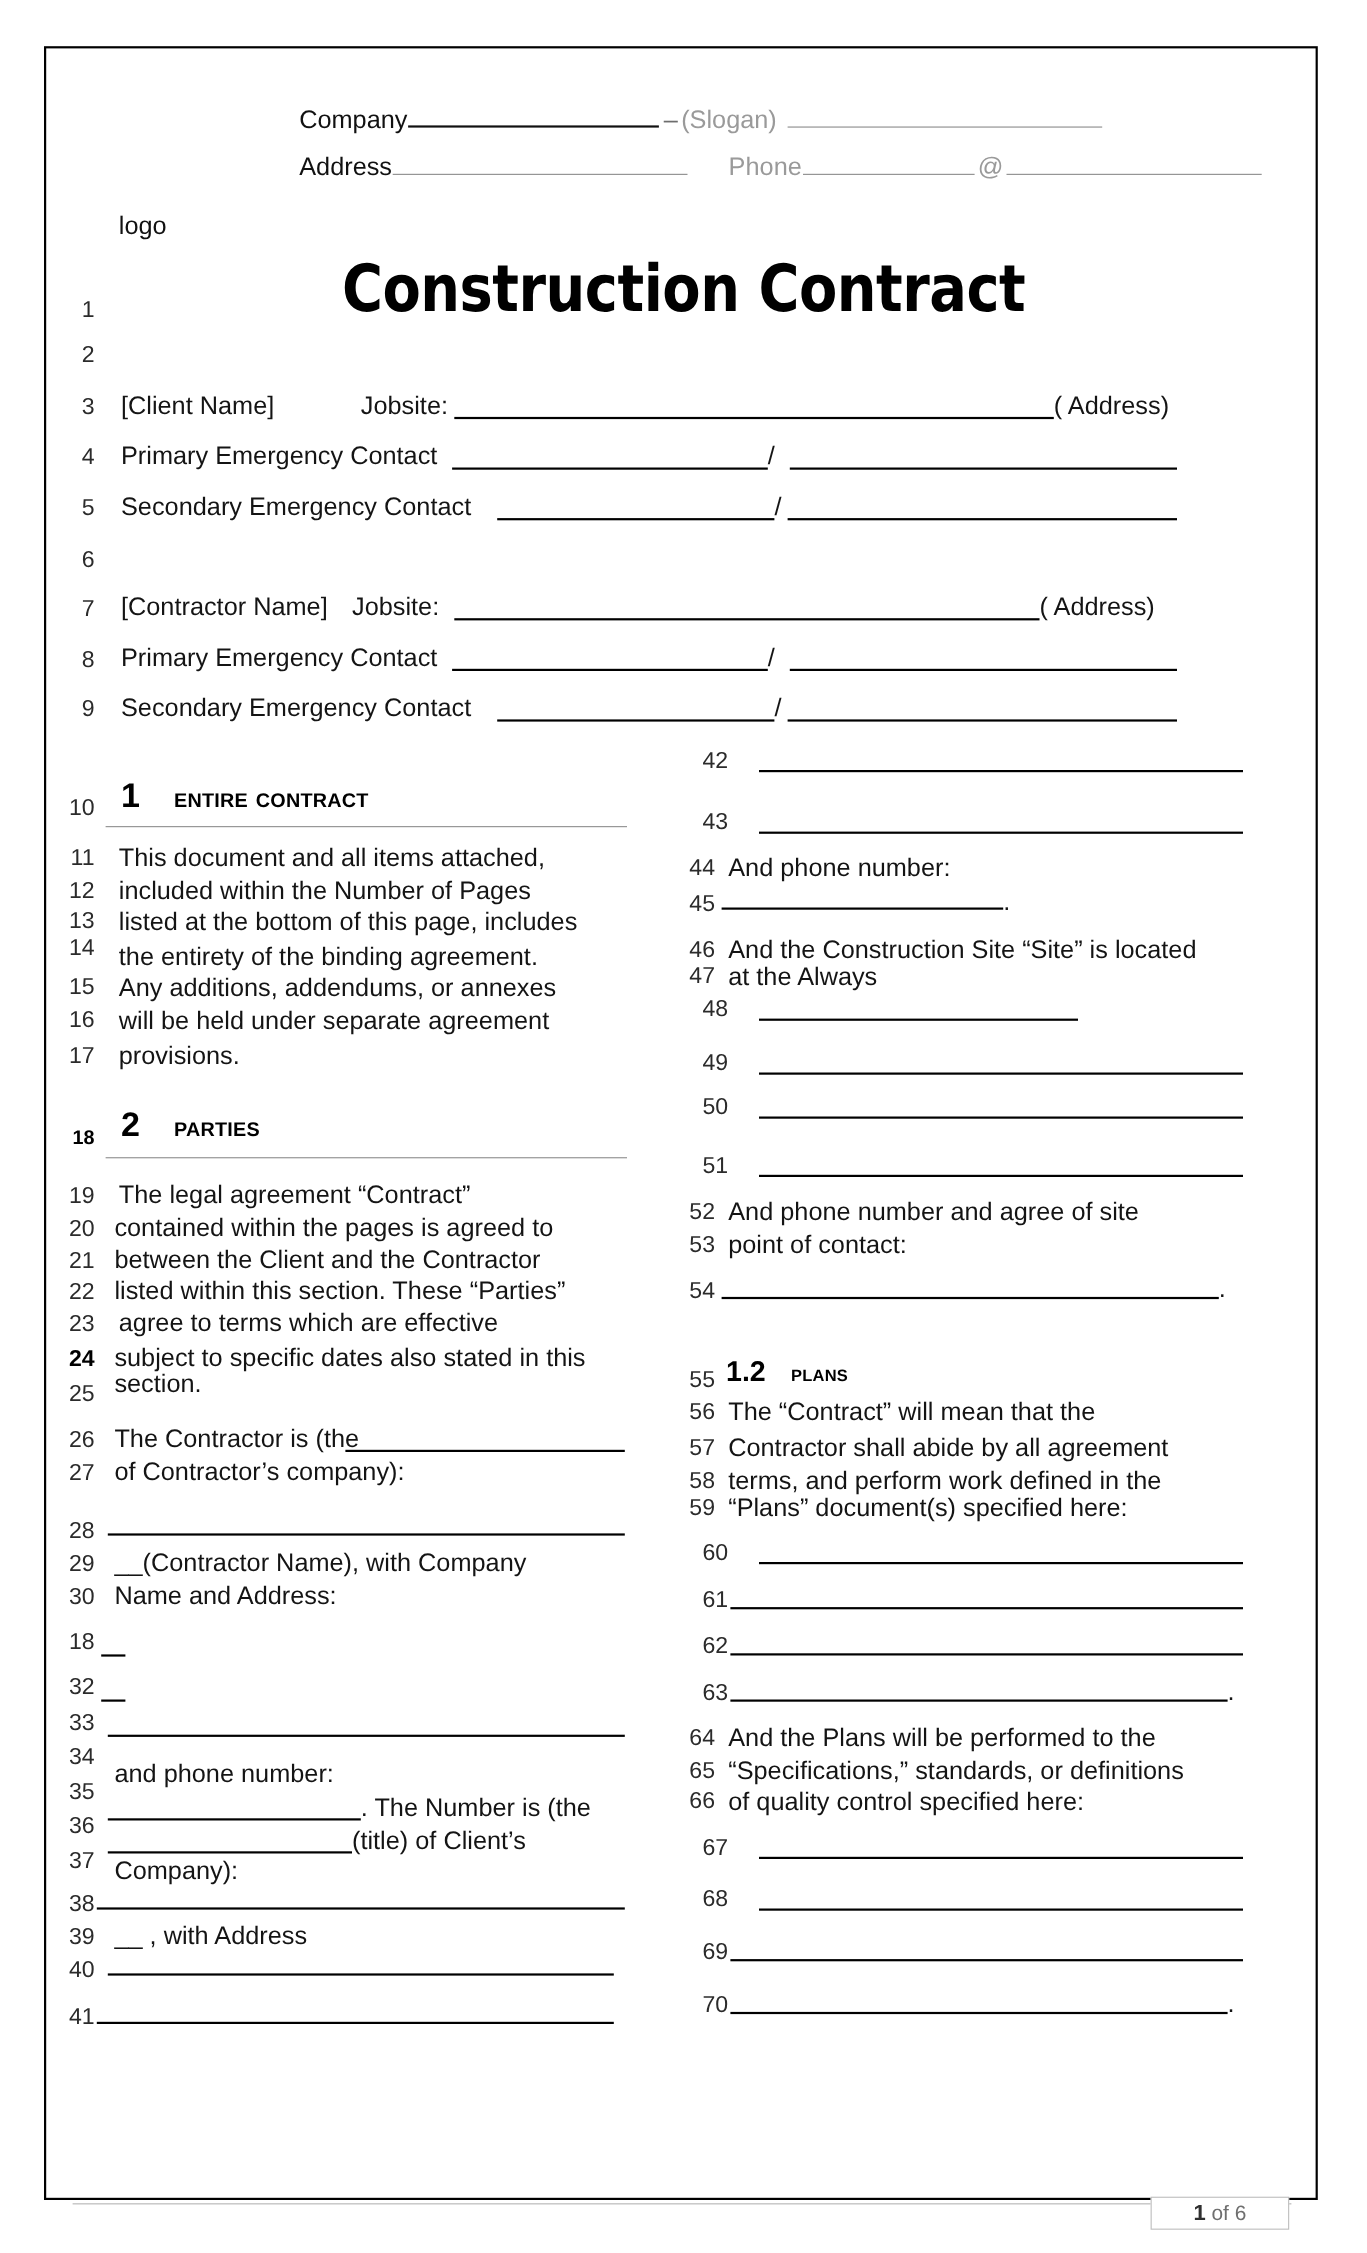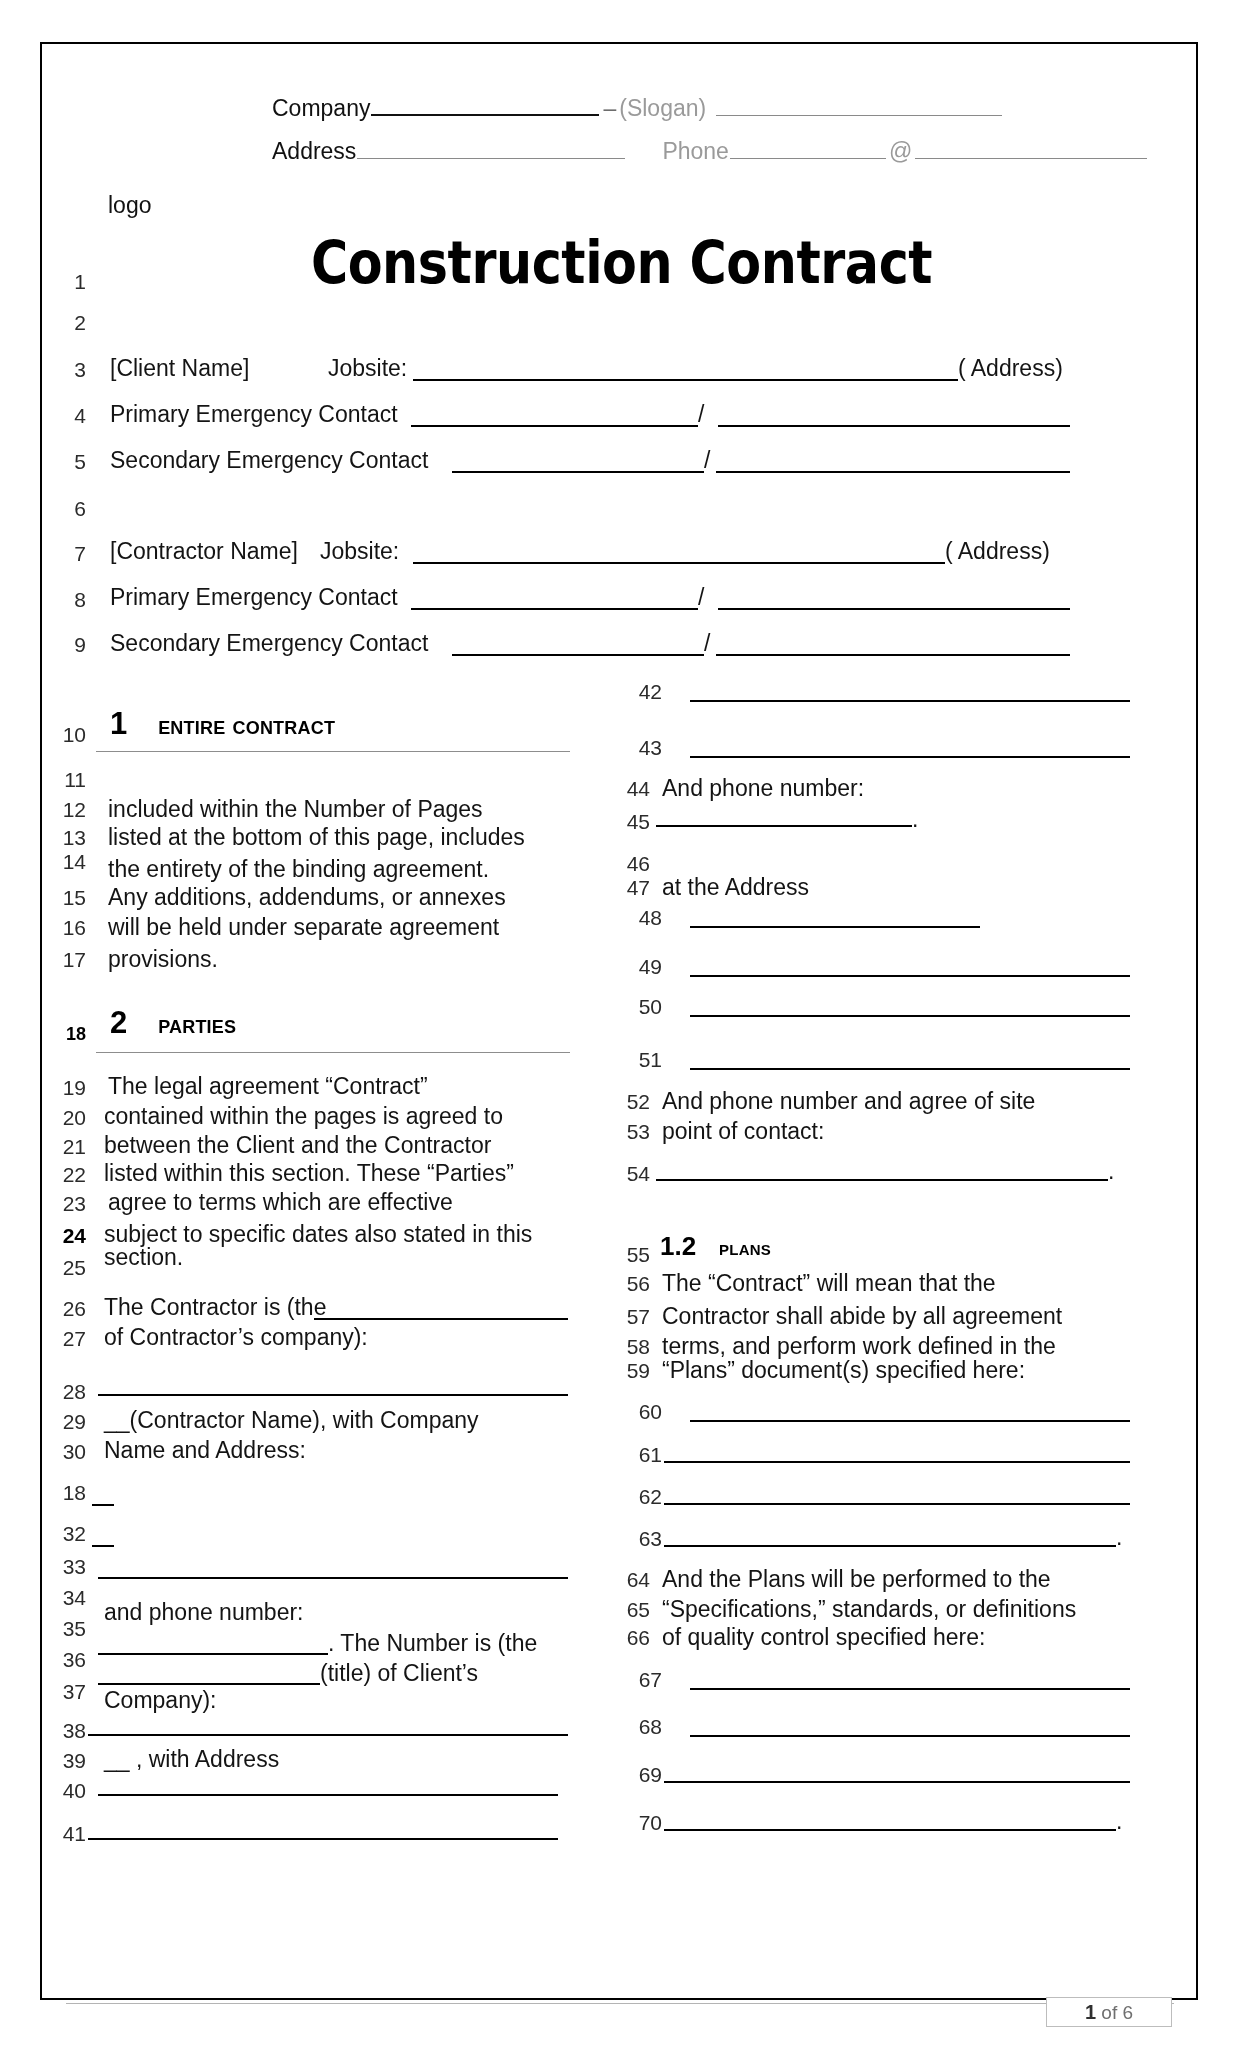--- a/index.html
+++ b/index.html
@@ -258,20 +258,21 @@
 
   <div class="ln" style="left:52px; top:723px">10</div>
   <div class="sec-head" style="left:110px; top:706px">
     <span class="sec-num">1</span>
     <span style="display:inline-block;width:22px"></span>
     <span class="sec-name">Entire Contract</span>
   </div>
   <div class="sec-underline" style="left:96px; top:751px; width:474px"></div>
 
   <div class="ln" style="left:52px; top:768px">11</div>
+  <div class="body-line" style="left:108px; top:766px">This document and all items attached,</div>
 
   <div class="ln" style="left:52px; top:798px">12</div>
   <div class="body-line" style="left:108px; top:796px">included within the Number of Pages</div>
 
   <div class="ln" style="left:52px; top:826px">13</div>
   <div class="body-line" style="left:108px; top:824px">listed at the bottom of this page, includes</div>
 
   <div class="ln" style="left:52px; top:850px">14</div>
   <div class="body-line" style="left:108px; top:856px">the entirety of the binding agreement.</div>
 
@@ -371,23 +372,24 @@
   <div class="rule" style="left:690px; top:756px; width:440px"></div>
 
   <div class="ln" style="left:616px; top:777px">44</div>
   <div class="body-line" style="left:662px; top:775px">And phone number:</div>
 
   <div class="ln" style="left:616px; top:810px">45</div>
   <div class="rule" style="left:656px; top:825px; width:256px"></div>
   <div class="body-line" style="left:912px; top:806px">.</div>
 
   <div class="ln" style="left:616px; top:852px">46</div>
+  <div class="body-line" style="left:662px; top:850px">And the Construction Site “Site” is located</div>
 
   <div class="ln" style="left:616px; top:876px">47</div>
-  <div class="body-line" style="left:662px; top:874px">at the Address</div>
+  <div class="body-line" style="left:662px; top:874px">at the Always</div>
 
   <div class="ln" style="left:628px; top:906px">48</div>
   <div class="rule" style="left:690px; top:926px; width:290px"></div>
 
   <div class="ln" style="left:628px; top:955px">49</div>
   <div class="rule" style="left:690px; top:975px; width:440px"></div>
 
   <div class="ln" style="left:628px; top:995px">50</div>
   <div class="rule" style="left:690px; top:1015px; width:440px"></div>
 

